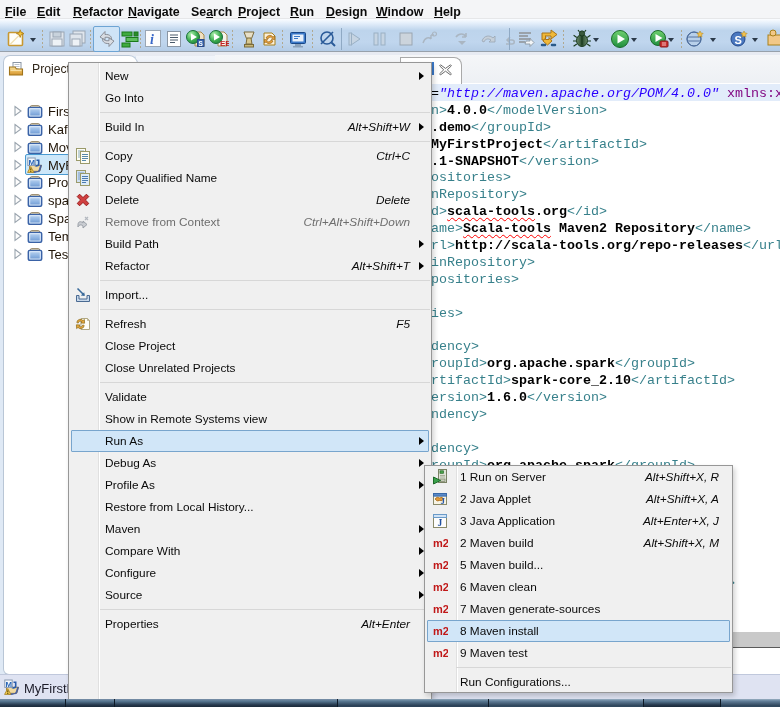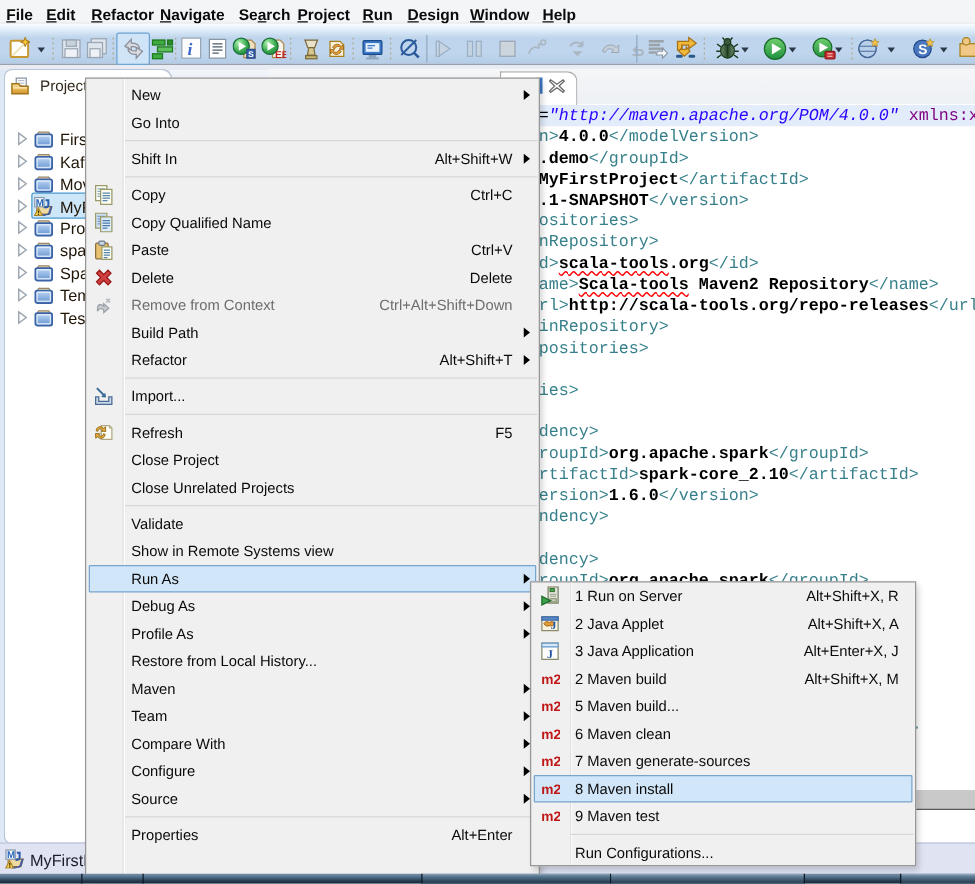--- a/index.html
+++ b/index.html
@@ -30,21 +30,21 @@
 #code .w{text-decoration:underline wavy #ff0000 1px;text-underline-offset:2px;text-decoration-skip-ink:none;}
 #greyband{left:215px;top:632px;width:565px;height:15px;background:#c9c9c9;border-bottom:1px solid #5a5a5a;}
 #underband{left:215px;top:648px;width:565px;height:26px;background:#fff;}
 #statusbar{left:0;top:674px;width:780px;height:26px;background:#dfe3f2;border-top:1px solid #c0c8dc;}
 #statusbar .txt{position:absolute;left:24px;top:6px;font-size:13px;color:#1c1c2a;}
 #taskbar{left:0;top:699px;width:780px;height:8px;background:linear-gradient(180deg,#7a90a8 0%,#54748e 30%,#24364a 75%,#1a2a3a 100%);z-index:60;}
 .menu{position:absolute;background:#f0f0f0;border:1px solid #979797;box-shadow:2px 3px 5px rgba(0,0,0,0.18);z-index:40;font-size:11.8px;color:#0a0a0a;}
 .menu .gut{position:absolute;left:29px;top:0;bottom:0;width:1px;background:#e0e0e0;border-right:1px solid #fff;}
 .mi{position:relative;height:22px;}
 .mi .t{position:absolute;left:36px;top:4px;white-space:nowrap;}
-.mi .k{position:absolute;right:21px;top:4px;white-space:nowrap;}
+.mi .k{position:absolute;right:21px;top:4px;white-space:nowrap;font-style:italic;}
 .mi .arr{position:absolute;right:7px;top:7px;width:0;height:0;border-top:4px solid transparent;border-bottom:4px solid transparent;border-left:5px solid #000;}
 .mi.dis{color:#6e6e6e;}
 .mi .ic{position:absolute;left:6px;top:3px;width:16px;height:16px;}
 .msep{height:7px;position:relative;}
 .msep:after{content:"";position:absolute;left:31px;right:1px;top:3px;height:1px;background:#d7d7d7;}
 .hl{position:absolute;left:2px;right:2px;top:0;height:20px;background:#d1e6f8;border:1px solid #78a5cd;border-radius:1px;}
 #mainmenu{left:68px;top:62px;width:362px;height:637px;overflow:hidden;}
 #mainmenu .inner{position:absolute;left:0;top:2px;right:0;}
 #submenu{left:424px;top:465px;width:307px;height:226px;overflow:hidden;z-index:45;text-align:center;}
 #submenu .t{left:35px;}
@@ -467,21 +467,21 @@
     <div class="inner">
 <div class="mi">
         <span class="t">New</span>
         <span class="arr"></span>
       </div>
 <div class="mi">
         <span class="t">Go Into</span>
       </div>
 <div class="msep"></div>
 <div class="mi">
-        <span class="t">Shift In</span>
+        <span class="t">Build In</span>
         <span class="k">Alt+Shift+W</span>
         <span class="arr"></span>
       </div>
 <div class="msep"></div>
 <div class="mi">
         <div class="ic"><svg width="16" height="16" viewBox="0 0 16 16">
             <rect x="1.5" y="0.5" width="9" height="12" fill="#fdfdf4" stroke="#9a9a6a"></rect>
             <path d="M3 3h6M3 5h6M3 7h6M3 9h4" stroke="#8ab" stroke-width="1"></path>
             <rect x="5.5" y="3.5" width="9" height="12" fill="#fdfdf4" stroke="#9a9a6a"></rect>
             <path d="M7 6.5h6M7 8.5h6M7 10.5h6M7 12.5h4" stroke="#58a" stroke-width="1"></path>
@@ -493,30 +493,20 @@
         <div class="ic"><svg width="16" height="16" viewBox="0 0 16 16">
             <rect x="1.5" y="0.5" width="9" height="12" fill="#cfe0f2" stroke="#9a9a6a"></rect>
             <path d="M3 3h6M3 5h6M3 7h6M3 9h4" stroke="#7a9cc4" stroke-width="1"></path>
             <rect x="5.5" y="3.5" width="9" height="12" fill="#dcebf8" stroke="#9a9a6a"></rect>
             <path d="M7 6.5h6M7 8.5h6M7 10.5h6M7 12.5h4" stroke="#4a7ab0" stroke-width="1"></path>
           </svg></div>
         <span class="t">Copy Qualified Name</span>
       </div>
 <div class="mi">
         <div class="ic"><svg width="16" height="16" viewBox="0 0 16 16">
-            <rect x="1.5" y="2.5" width="10" height="12.5" rx="1" fill="#e8c070" stroke="#8a6d3b"></rect>
-            <rect x="4" y="0.8" width="5" height="3.4" rx="1.2" fill="#c8d4e0" stroke="#6d7b89"></rect>
-            <rect x="6.5" y="5.5" width="8" height="10" fill="#fdfdf4" stroke="#9a9a6a"></rect>
-            <path d="M8 8h5M8 10h5M8 12h5M8 14h3" stroke="#58a" stroke-width="1"></path>
-          </svg></div>
-        <span class="t">Paste</span>
-        <span class="k">Ctrl+V</span>
-      </div>
-<div class="mi">
-        <div class="ic"><svg width="16" height="16" viewBox="0 0 16 16">
             <path d="M2.2 4.6 L4.6 2.2 L8 5.6 L11.4 2.2 L13.8 4.6 L10.4 8 L13.8 11.4 L11.4 13.8 L8 10.4 L4.6 13.8 L2.2 11.4 L5.6 8 Z" fill="#d04040" stroke="#9a1a1a" stroke-width="1"></path>
           </svg></div>
         <span class="t">Delete</span>
         <span class="k">Delete</span>
       </div>
 <div class="mi dis">
         <div class="ic"><svg width="16" height="16" viewBox="0 0 16 16">
             <path d="M3 11 C3 7 6 7 8 9 L8 7 L12 10.5 L8 14 L8 12 C6 10 4 11 3 13 Z" fill="#c9ccd1" stroke="#9aa0a8"></path>
             <path d="M10 3 l3 3 M13 3 l-3 3" stroke="#b3b8bf" stroke-width="1.2"></path>
           </svg></div>
@@ -576,24 +566,20 @@
       </div>
 <div class="mi">
         <span class="t">Profile As</span>
         <span class="arr"></span>
       </div>
 <div class="mi">
         <span class="t">Restore from Local History...</span>
       </div>
 <div class="mi">
         <span class="t">Maven</span>
-        <span class="arr"></span>
-      </div>
-<div class="mi">
-        <span class="t">Team</span>
         <span class="arr"></span>
       </div>
 <div class="mi">
         <span class="t">Compare With</span>
         <span class="arr"></span>
       </div>
 <div class="mi">
         <span class="t">Configure</span>
         <span class="arr"></span>
       </div>

